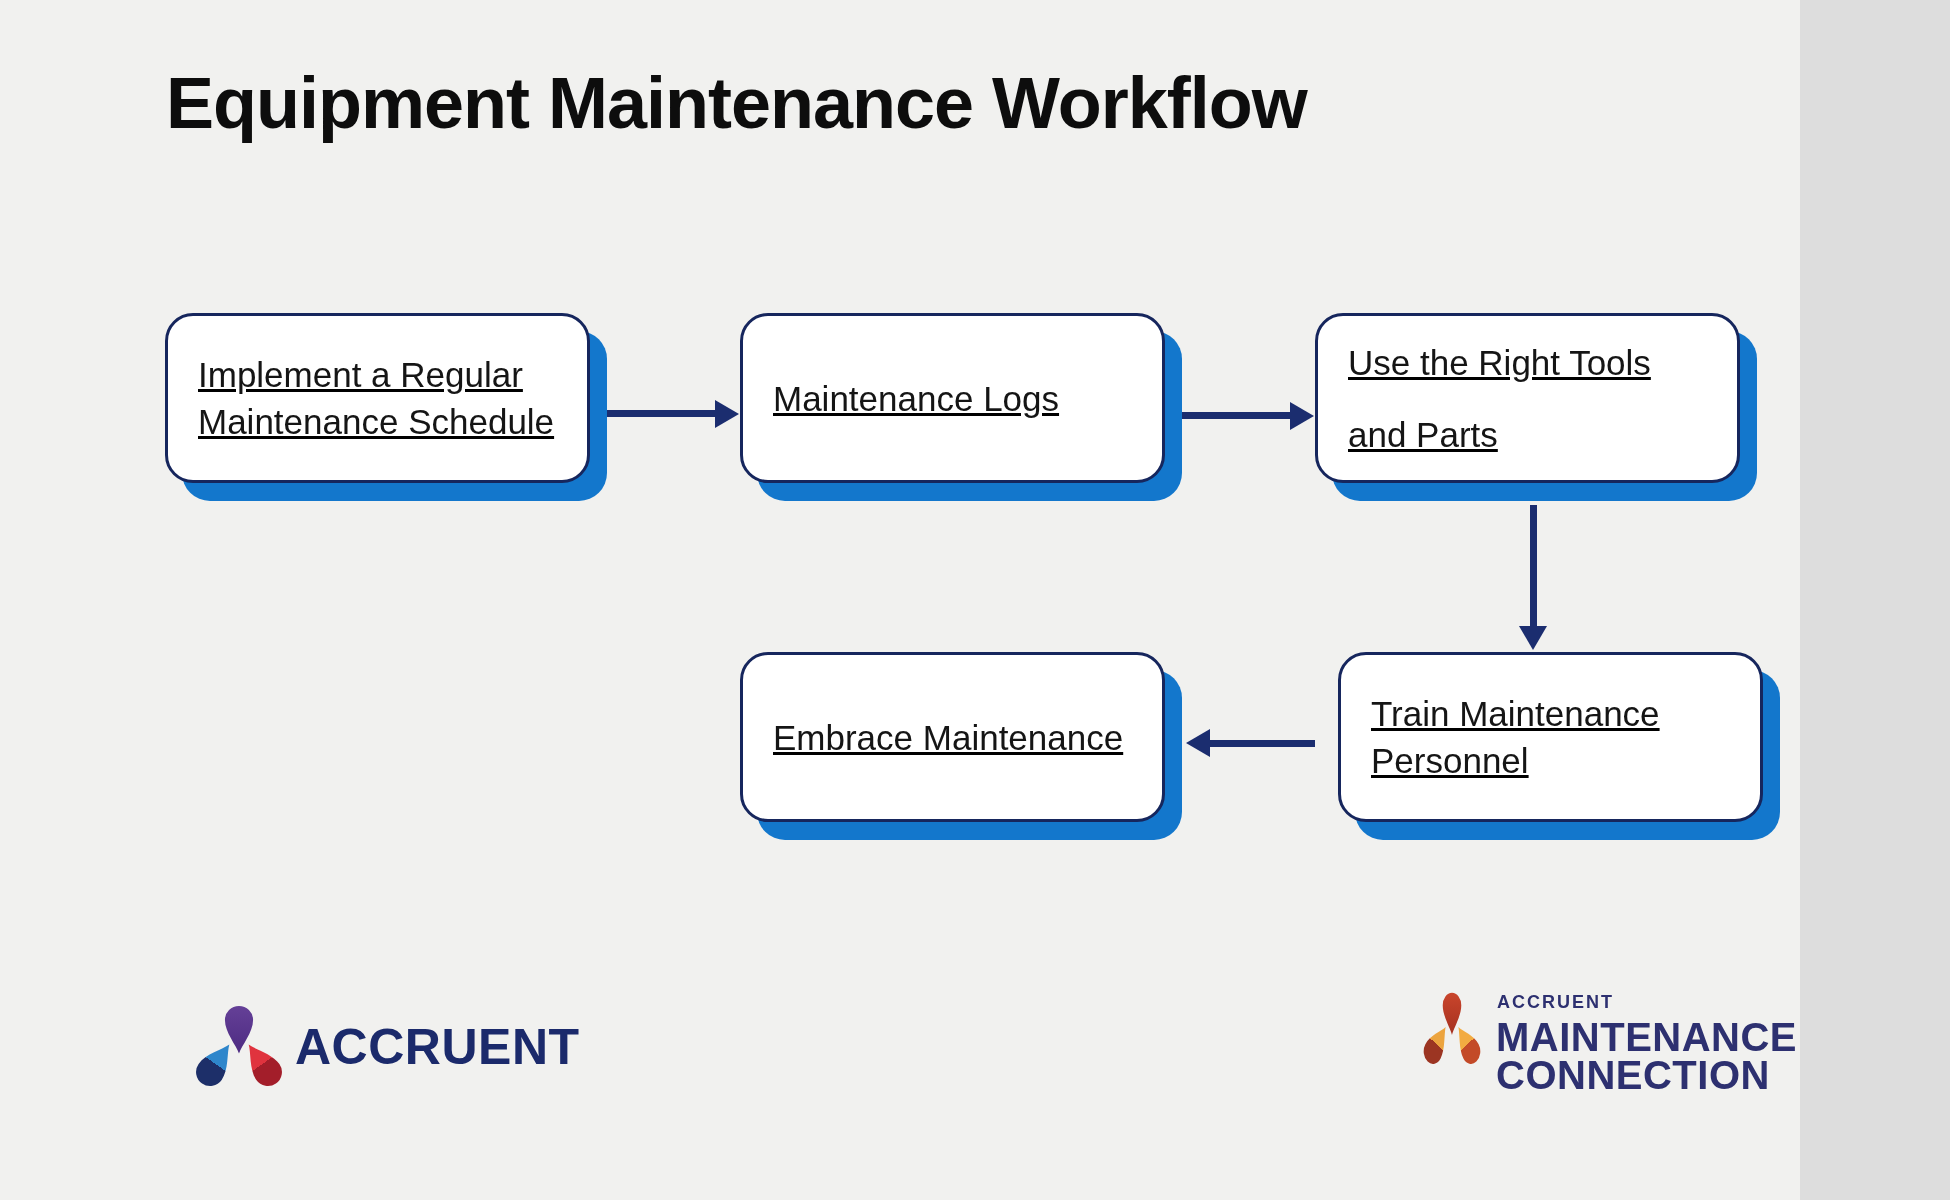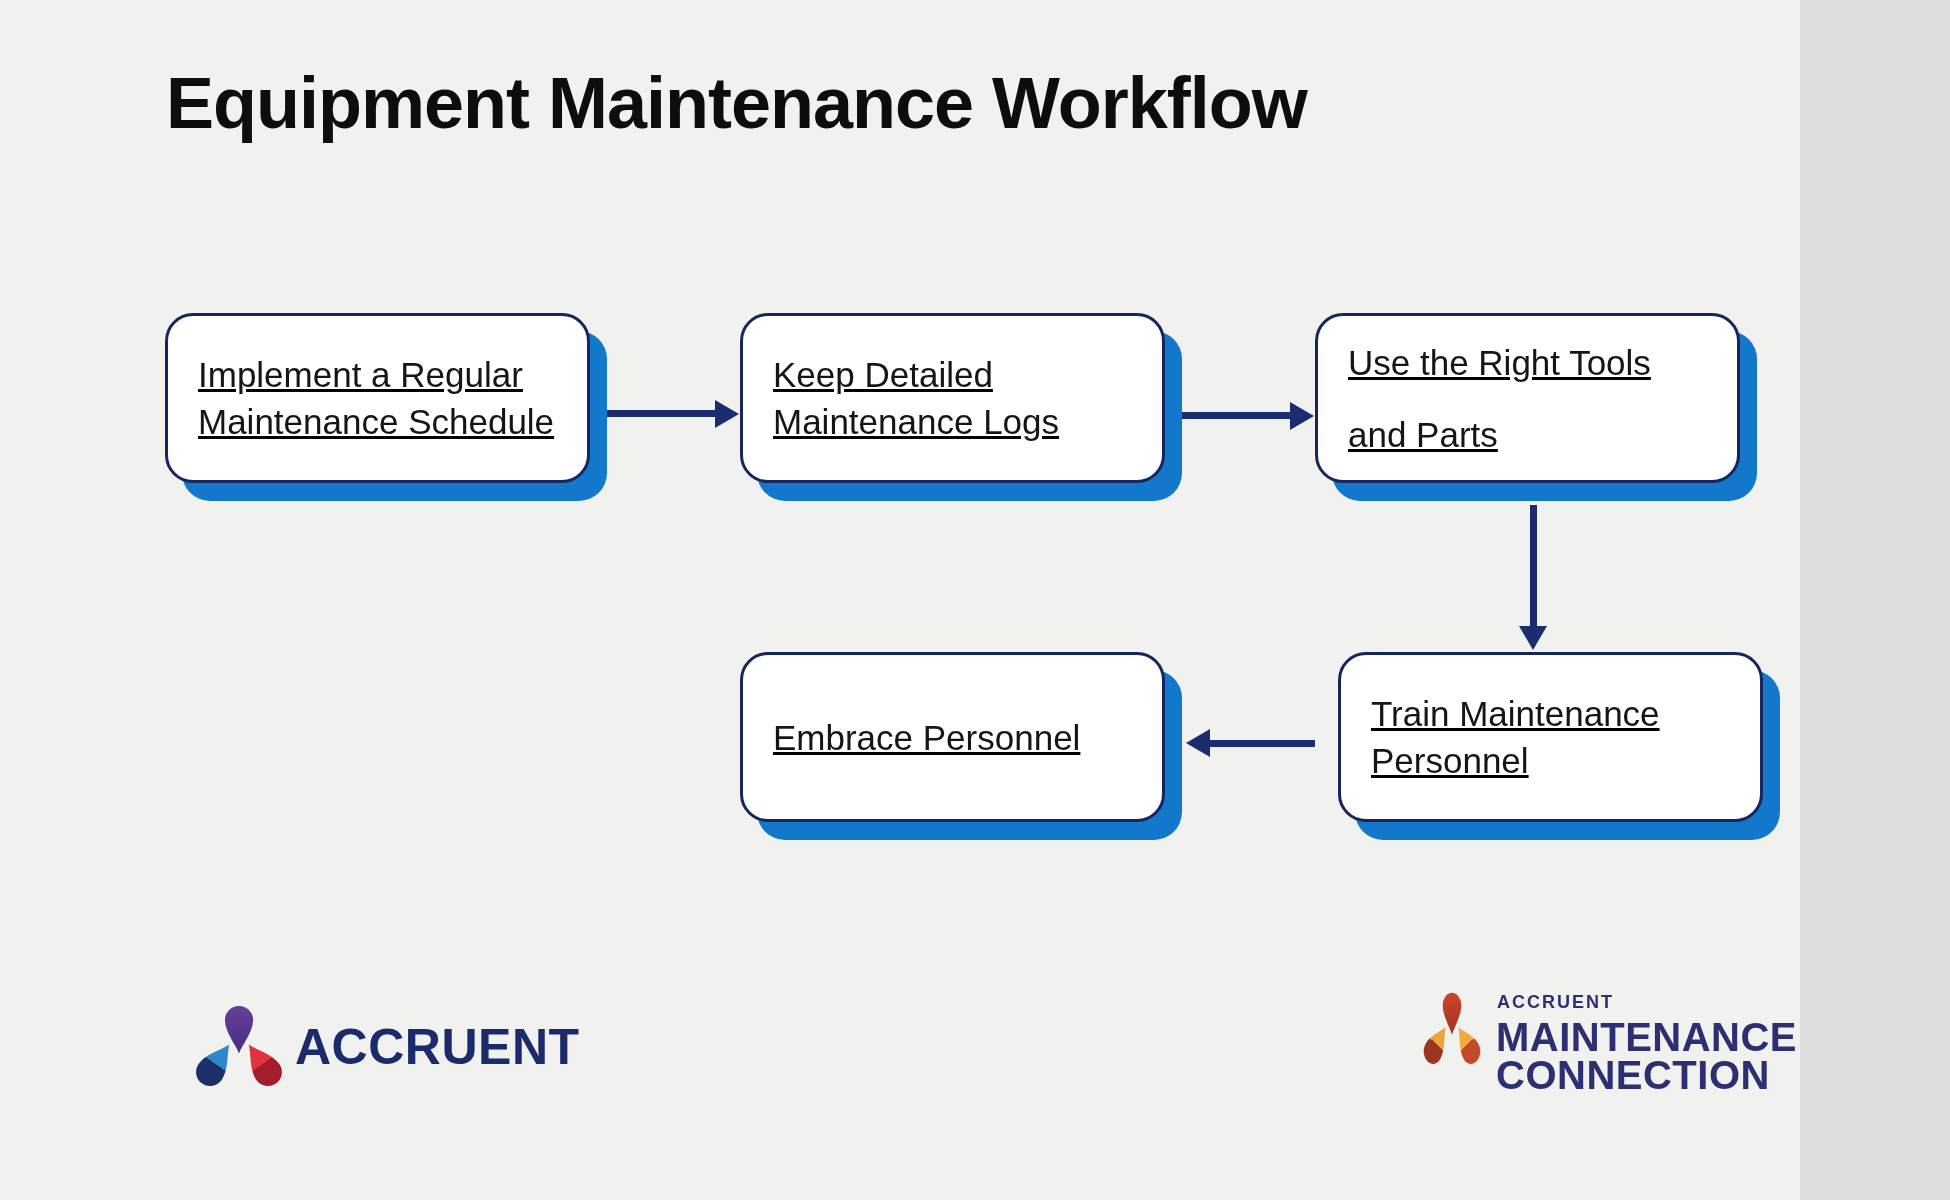--- a/index.html
+++ b/index.html
@@ -77,33 +77,32 @@
 
 <div id="canvas">
 
   <div class="title">Equipment Maintenance Workflow</div>
 
   <div class="fbox b1">
     <div class="line">Implement a Regular</div>
     <div class="line">Maintenance Schedule</div>
   </div>
   <div class="fbox b2">
-    <div class="line">Keep Detailed</div>
     <div class="line">Maintenance Logs</div>
   </div>
   <div class="fbox b3">
     <div class="line">Use the Right Tools</div>
     <div class="line">and Parts</div>
   </div>
   <div class="fbox b4">
     <div class="line">Train Maintenance</div>
     <div class="line">Personnel</div>
   </div>
   <div class="fbox b5">
-    <div class="line">Embrace Personnel</div>
+    <div class="line">Embrace Maintenance</div>
   </div>
 
   <div>
     <div class="aline a1-line"></div>
     <div class="ahead right a1-head"></div>
   </div>
   <div>
     <div class="aline a2-line"></div>
     <div class="ahead right a2-head"></div>
   </div>

